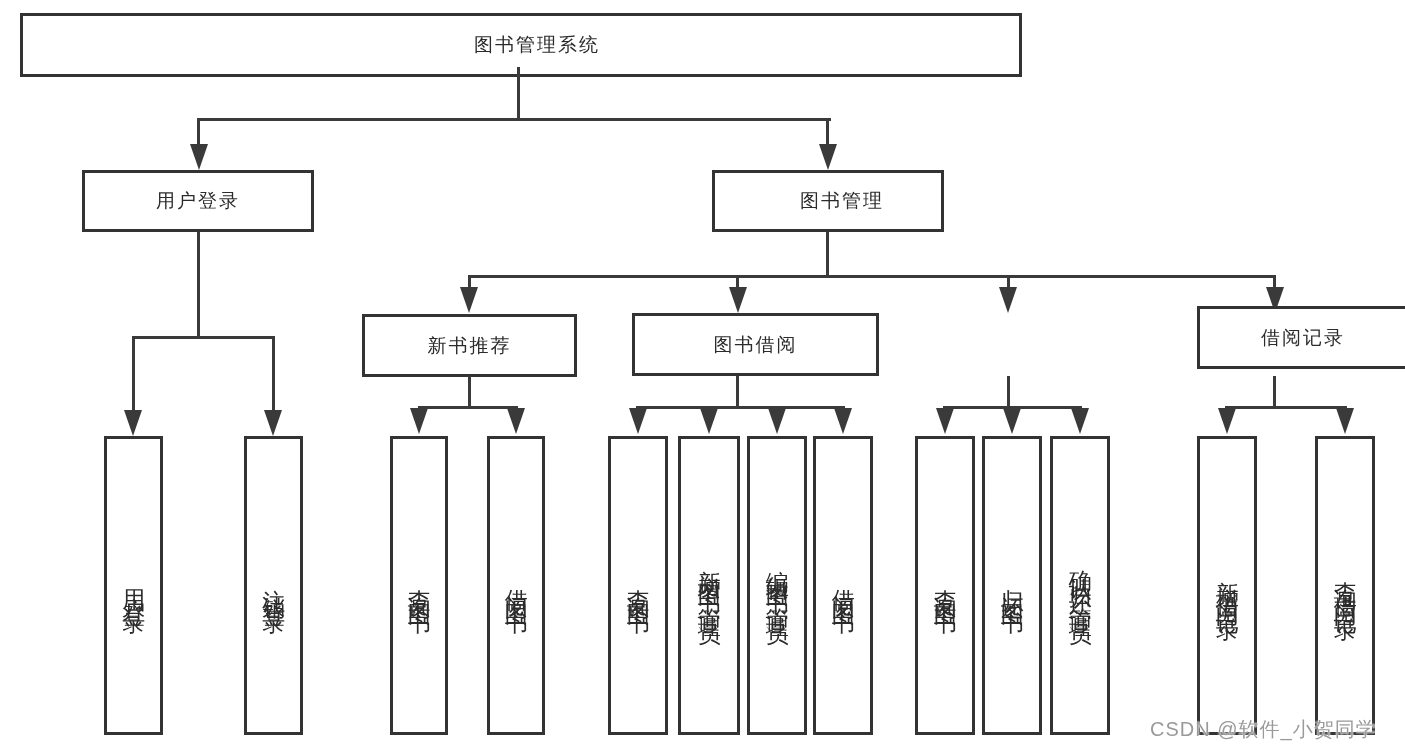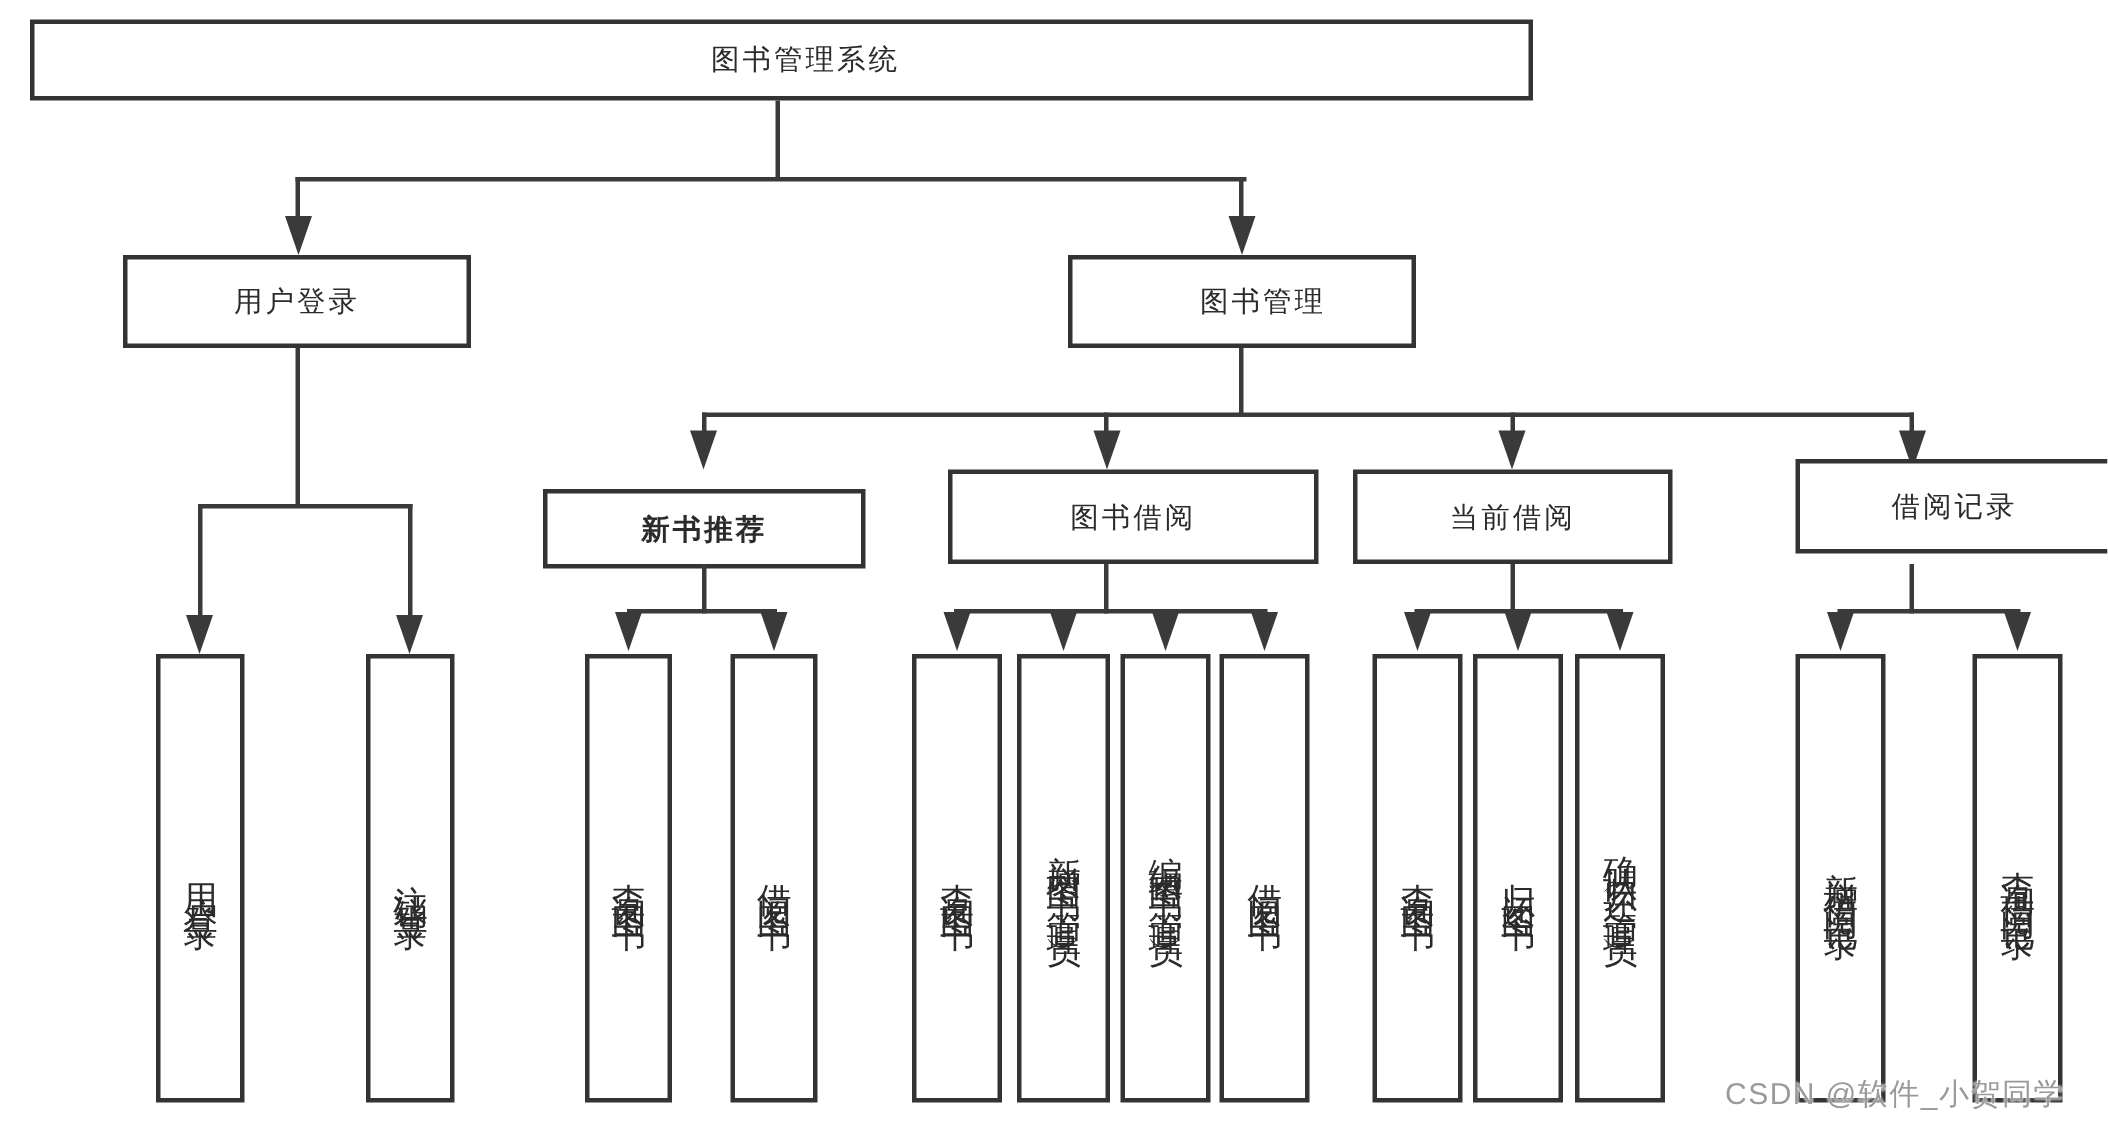--- a/index.html
+++ b/index.html
@@ -27,21 +27,21 @@
     position:absolute;left:1150px;top:716px;z-index:10;
     font-size:20px;letter-spacing:1px;color:#9a9a9a;
     text-shadow:0 0 2px #ffffff,0 0 2px #ffffff;white-space:nowrap;
   }
 </style>
 </head>
 <body>
 
 <div id="stage">
 
-  <div class="box" style="left:20px;top:13px;width:1002px;height:54px;padding-left:32px;">
+  <div class="box" style="left:20px;top:13px;width:1002px;height:64px;padding-left:32px;">
     <span class="hlabel">图书管理系统</span>
   </div>
 
   <div class="v" style="left:517px;top:67px;height:51px;"></div>
   <div class="h" style="left:197px;top:118px;width:634px;"></div>
   <div class="v" style="left:197px;top:118px;height:30px;"></div>
   <div class="arr" style="left:190px;top:144px;"></div>
   <div class="v" style="left:826px;top:118px;height:30px;"></div>
   <div class="arr" style="left:819px;top:144px;"></div>
 
@@ -63,28 +63,25 @@
   <div class="h" style="left:468px;top:275px;width:808px;"></div>
   <div class="v" style="left:468px;top:275px;height:16px;"></div>
   <div class="arr" style="left:460px;top:287px;"></div>
   <div class="v" style="left:736px;top:275px;height:16px;"></div>
   <div class="arr" style="left:729px;top:287px;"></div>
   <div class="v" style="left:1007px;top:275px;height:16px;"></div>
   <div class="arr" style="left:999px;top:287px;"></div>
   <div class="v" style="left:1273px;top:275px;height:16px;"></div>
   <div class="arr" style="left:1266px;top:287px;"></div>
 
-  <div class="box" style="left:362px;top:326px;width:215px;height:53px;font-weight:bold;">
+  <div class="box" style="left:362px;top:314px;width:215px;height:63px;">
     <span class="hlabel">新书推荐</span>
   </div>
   <div class="box" style="left:632px;top:313px;width:247px;height:63px;">
     <span class="hlabel">图书借阅</span>
-  </div>
-  <div class="box" style="left:902px;top:313px;width:213px;height:63px;">
-    <span class="hlabel">当前借阅</span>
   </div>
   <div class="box" style="left:1169px;top:306px;width:212px;height:63px;margin-left:28px;">
     <span class="hlabel">借阅记录</span>
   </div>
 
   <div class="v" style="left:468px;top:376px;height:33px;"></div>
   <div class="v" style="left:736px;top:376px;height:33px;"></div>
   <div class="v" style="left:1007px;top:376px;height:33px;"></div>
   <div class="v" style="left:1273px;top:376px;height:33px;"></div>
 

